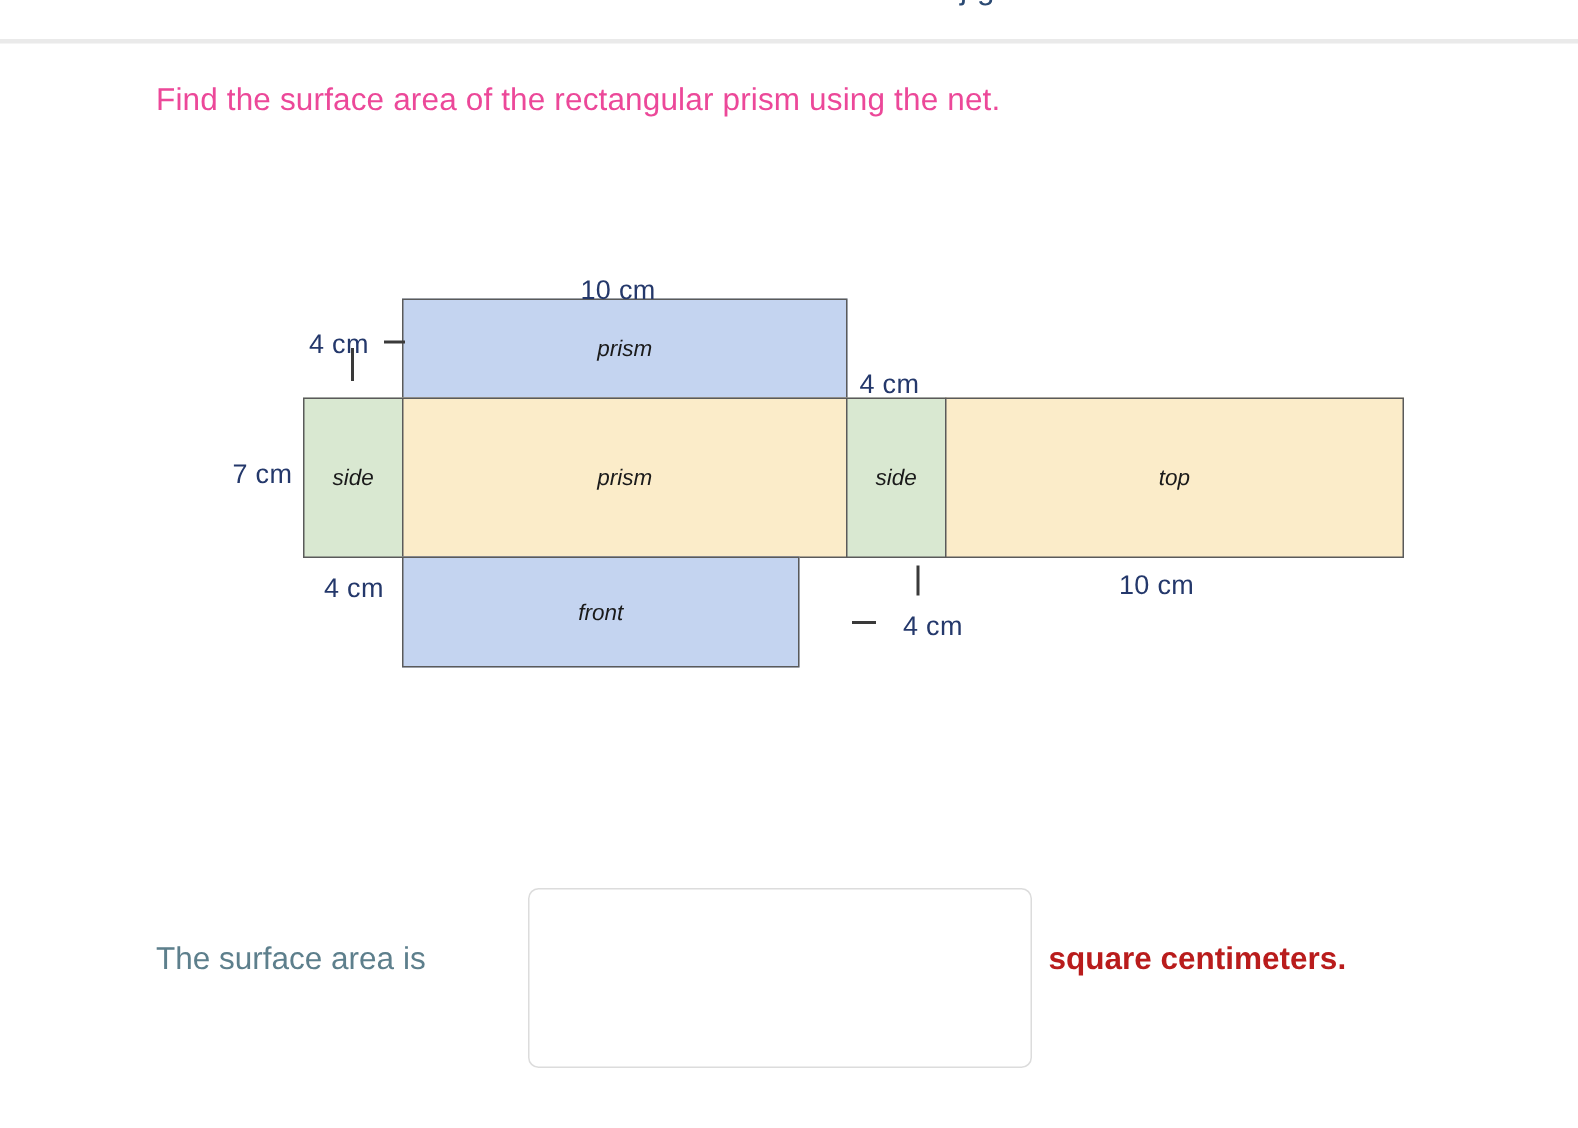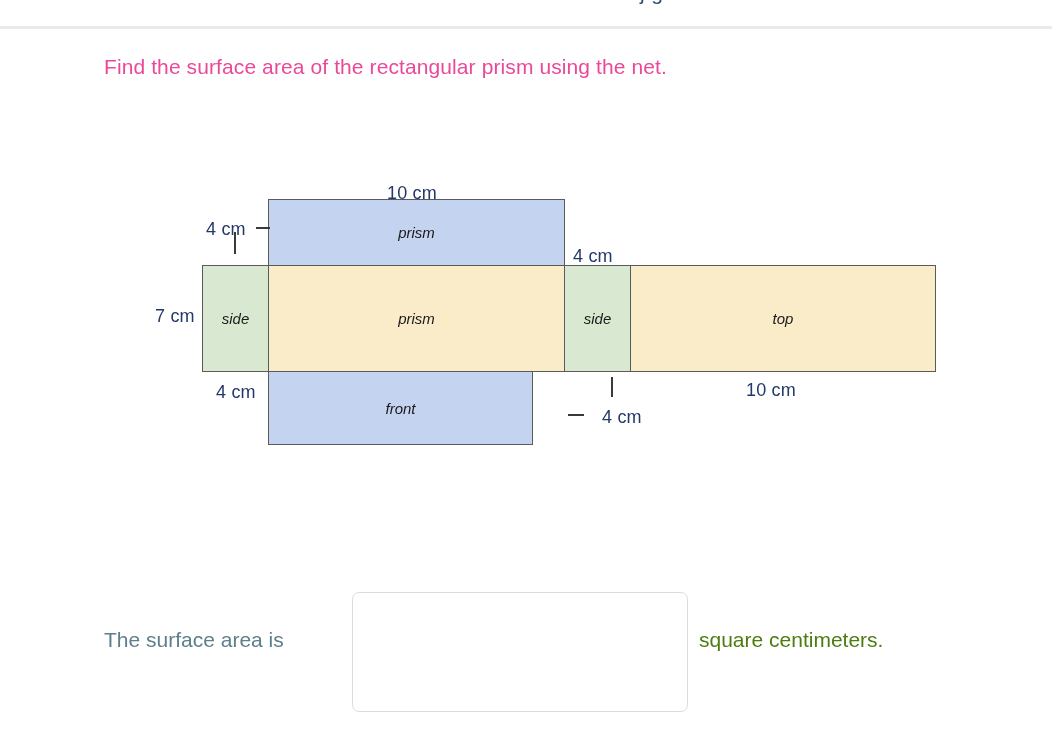--- a/index.html
+++ b/index.html
@@ -126,22 +126,23 @@
     font-family: "Liberation Sans", sans-serif;
     font-size: 19px;
     color: #333333;
     padding: 8px 12px;
     outline: none;
   }
   .answer-label-post {
     position: absolute;
     left: 699px; top: 43px;
     font-size: 21px;
-    color: #4d7c0f;
-    white-space: nowrap;
+    color: #b91c1c;
+    white-space: nowrap;
+    font-weight: bold;
   }
 </style>
 </head>
 <body>
 
 <div id="page">
 
   <div class="header-clip">
     <div class="clipped-text">j          g</div>
   </div>

